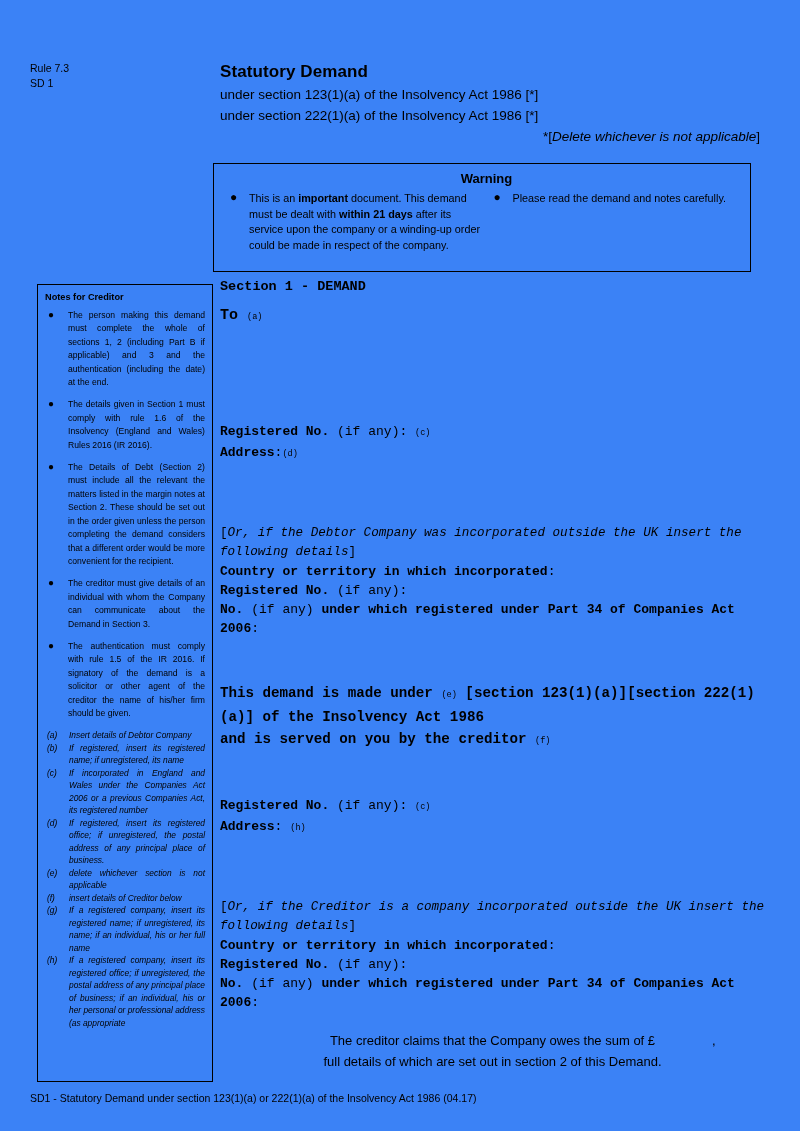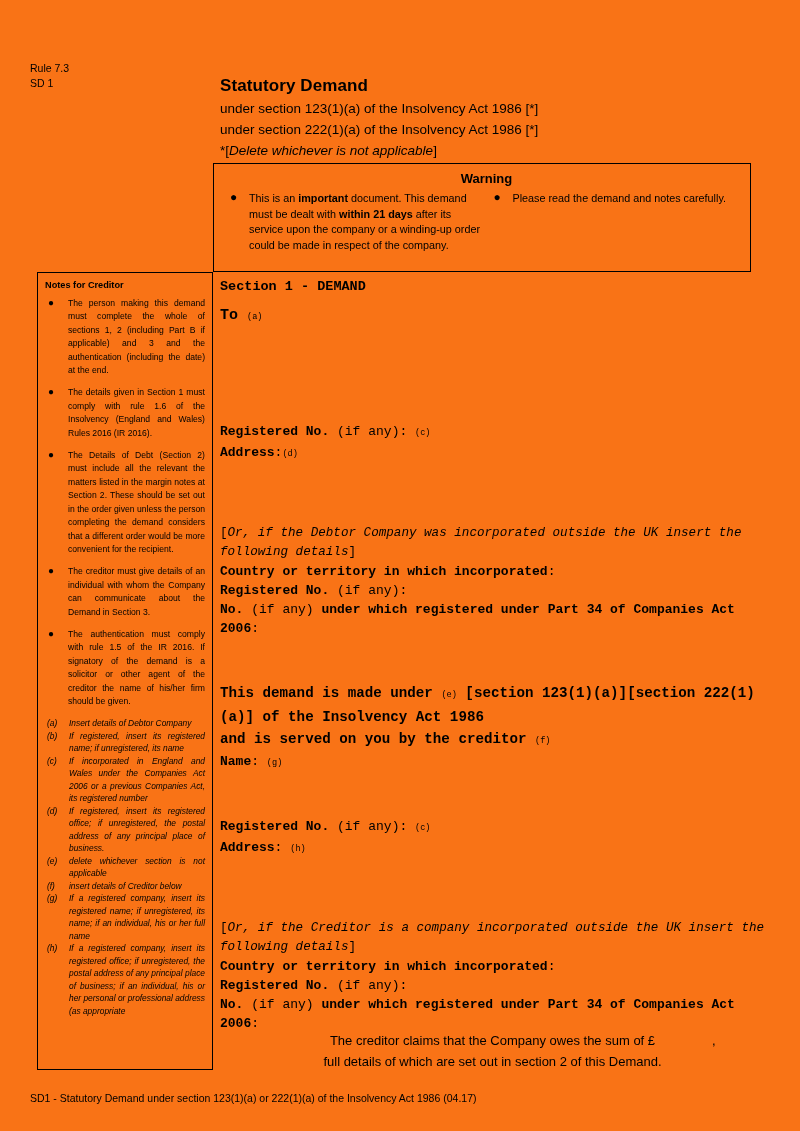--- a/index.html
+++ b/index.html
@@ -10,56 +10,56 @@
   }
   body {
     font-family: "Liberation Sans", sans-serif;
     color: #000000;
   }
   #page {
     position: relative;
     width: 800px;
     height: 1131px;
     overflow: hidden;
-    background: #f97316;
+    background: #3b82f6;
   }
 
   
   .rule-ref {
     position: absolute;
     left: 30px;
     top: 61px;
     font-size: 10.5px;
     line-height: 15px;
     font-family: "Liberation Sans", sans-serif;
   }
   .rule-ref div { white-space: nowrap; }
 
   
   .title-block {
     position: absolute;
     left: 220px;
     top: 60px;
     width: 540px;
-    margin-top: 14px;
   }
   .doc-title {
     font-size: 17px;
     font-weight: bold;
     line-height: 24px;
     letter-spacing: .1px;
   }
   .doc-subtitle {
     font-size: 13.5px;
     line-height: 21px;
     white-space: nowrap;
   }
   .doc-note {
     font-size: 13.5px;
     line-height: 21px;
+    text-align: right;
   }
   .doc-note i { font-style: italic; }
 
   
   .warning-box {
     position: absolute;
     left: 213px;
     top: 163px;
     width: 538px;
     height: 109px;
@@ -91,21 +91,21 @@
     top: -1px;
     font-size: 12px;
     line-height: 15.5px;
   }
   .warn-item b { font-weight: bold; }
 
   
   .notes-box {
     position: absolute;
     left: 37px;
-    top: 272px;
+    top: 284px;
     width: 176px;
     height: 798px;
     border: 1.4px solid #000;
     box-sizing: border-box;
     padding: 6px 7px 0 7px;
     overflow: hidden;
   }
   .notes-title {
     font-size: 9.2px;
     font-weight: bold;
@@ -295,21 +295,20 @@
     <div class="field-line"><span class="lbl-bold">Registered No.</span><span class="lbl-reg"> (if any):</span></div>
 
     <div class="field-line"><span class="lbl-bold">No.</span><span class="lbl-reg"> (if any) </span><span class="lbl-bold">under which registered under Part 34 of Companies Act 2006</span><span>:</span></div>
 
     <div class="spacer-44"></div>
 
     <div class="demand-stmt"><span>This demand is made under </span><span class="ref-sup">(e)</span><span> [section 123(1)(a)][section 222(1)(a)] of the Insolvency Act 1986</span></div>
 
     <div class="demand-stmt"><span>and is served on you by the creditor</span> <span class="ref-sup">(f)</span></div>
 
-    <div class="field-line"><span class="lbl-bold">Name</span><span>:</span> <span class="ref-sup">(g)</span></div>
 
     <div class="spacer-44"></div>
 
     <div class="field-line"><span class="lbl-bold">Registered No.</span><span class="lbl-reg"> (if any):</span> <span class="ref-sup">(c)</span></div>
 
     <div class="field-line"><span class="lbl-bold">Address</span><span>:</span> <span class="ref-sup">(h)</span></div>
 
     <div class="spacer-60"></div>
 
     <div class="bracket-italic"><span>[</span><i>Or, if the Creditor is a company incorporated outside the UK insert the following details</i><span>]</span></div>

